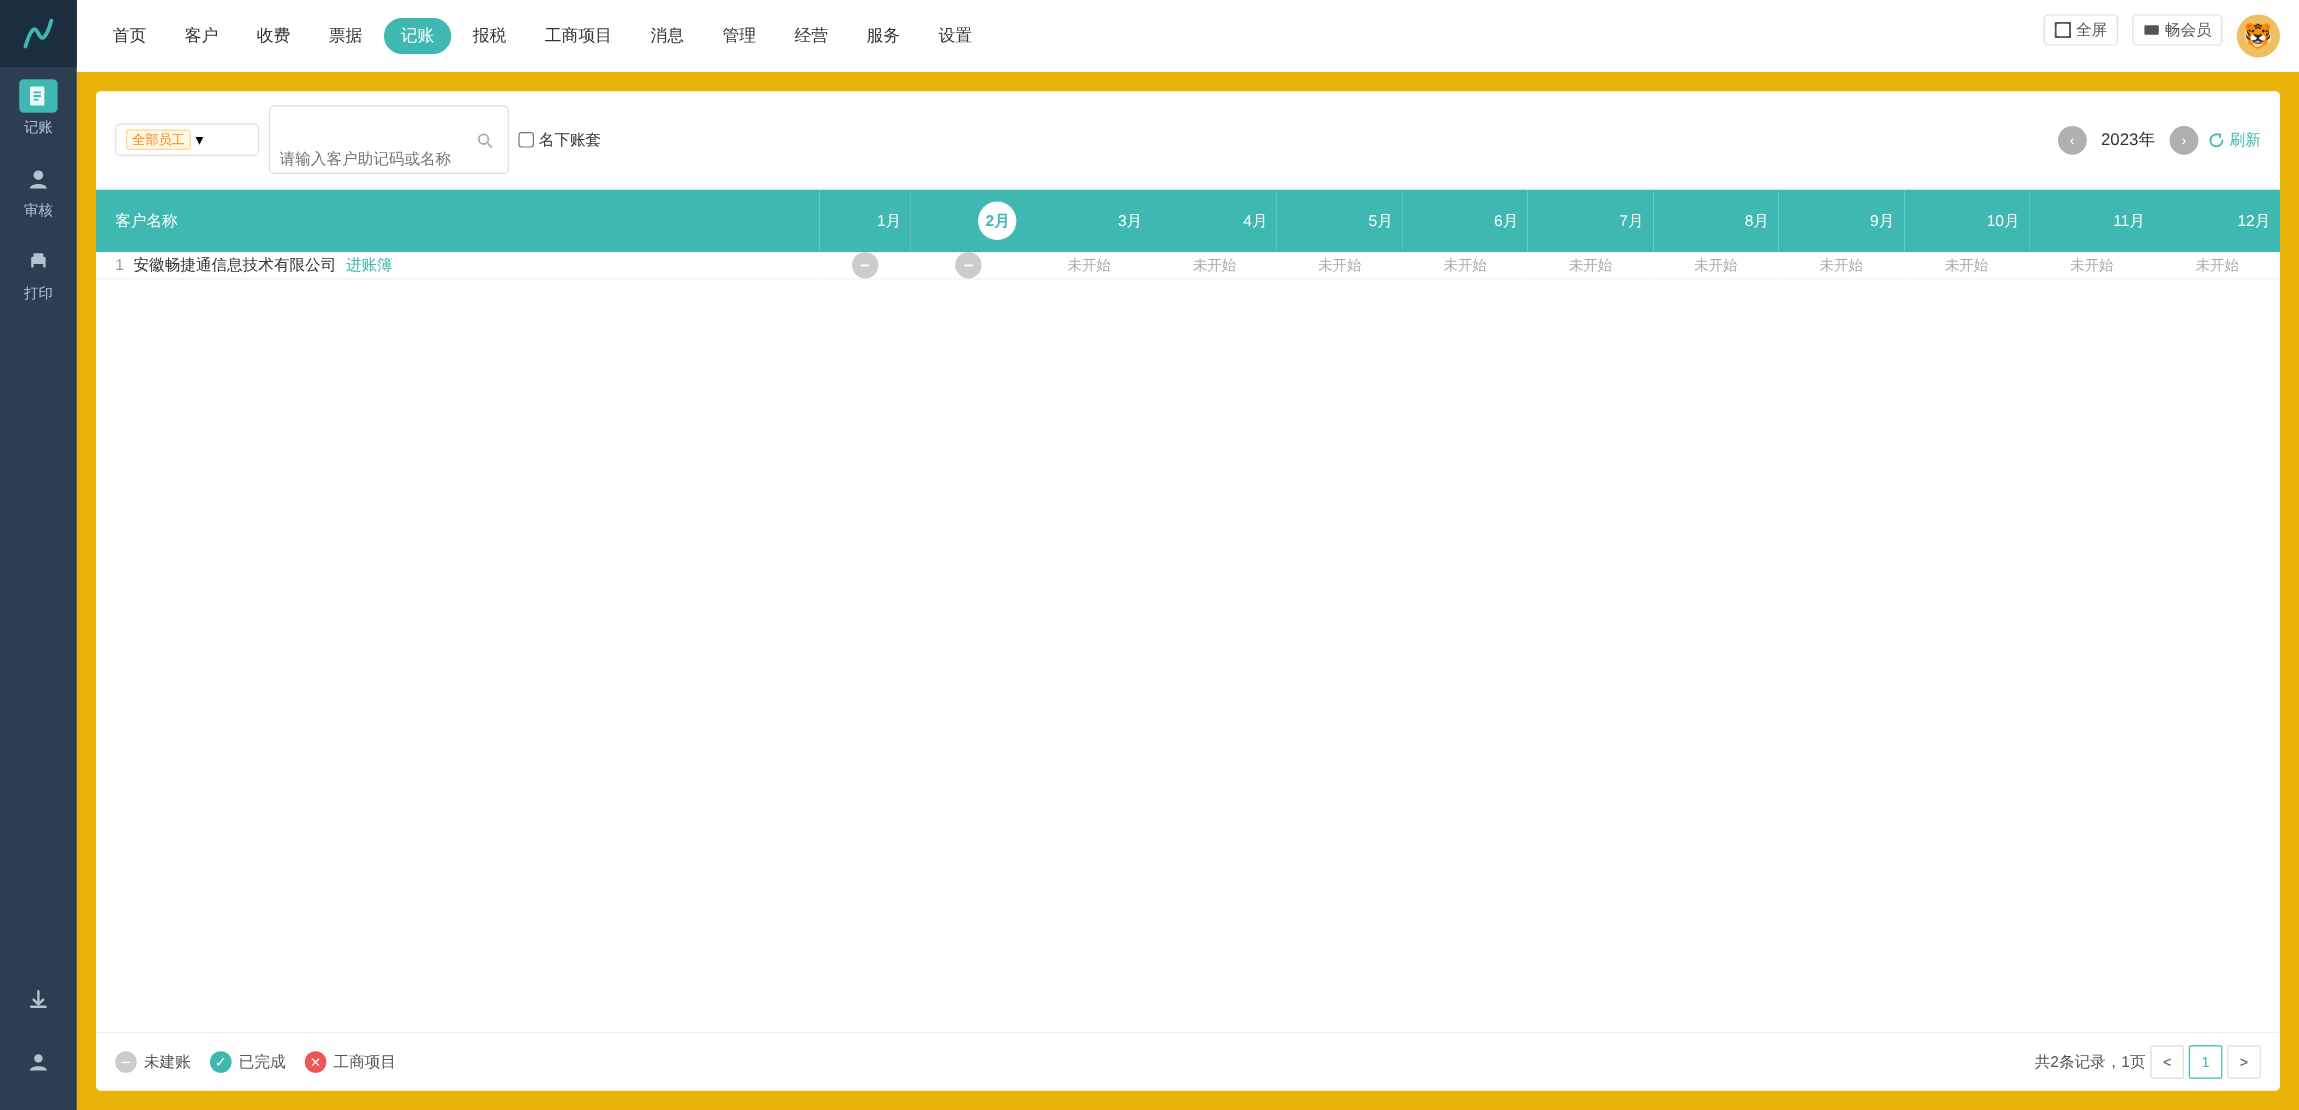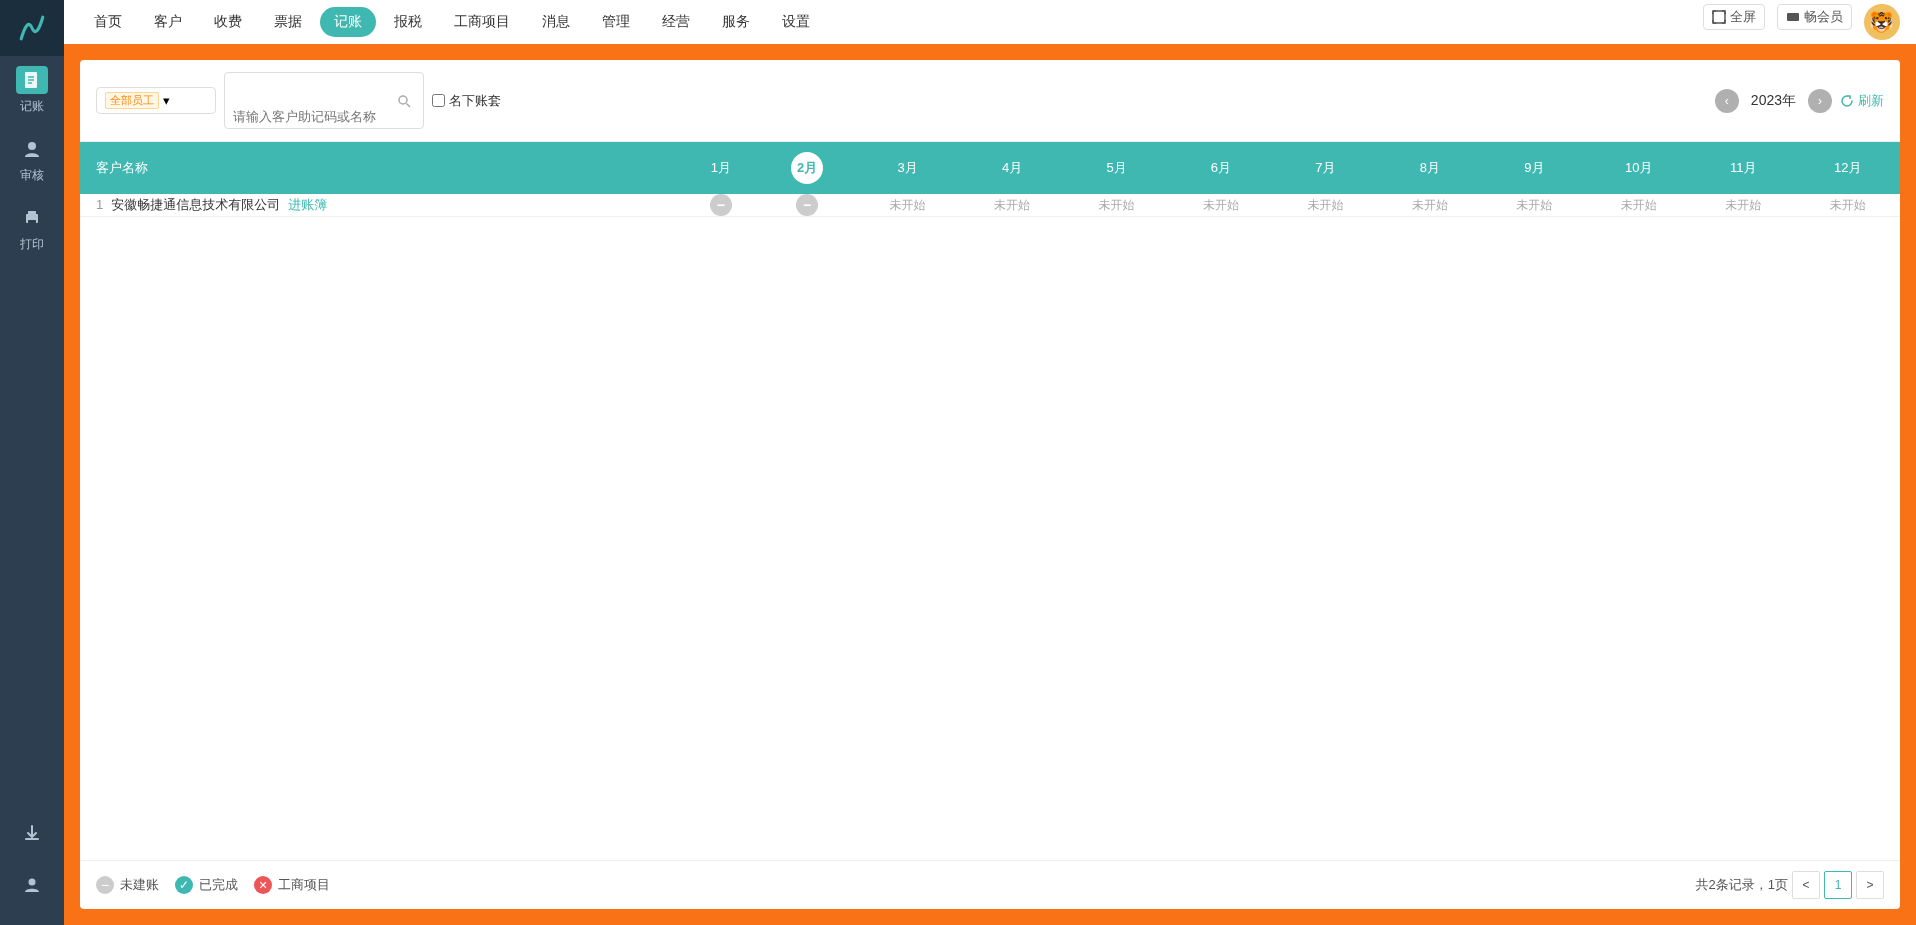--- a/index.html
+++ b/index.html
@@ -61,21 +61,21 @@
     
     .main-area {
       flex: 1;
       display: flex;
       flex-direction: column;
       overflow: hidden;
     }
 
     
     .topbar {
-      height: 44px;
+      height: 60px;
       background: #ffffff;
       display: flex;
       align-items: center;
       padding: 0 16px;
       box-shadow: 0 1px 4px rgba(0,0,0,0.1);
       flex-shrink: 0;
       gap: 0;
     }
     .topbar-nav {
       display: flex;
@@ -125,21 +125,21 @@
       font-size: 20px;
     }
 
     
     .page-content {
       flex: 1;
       overflow: hidden;
       padding: 16px;
       display: flex;
       flex-direction: column;
-      background: #f97316;
+      background: #eab308;
     }
 
     .card {
       background: white;
       border-radius: 4px;
       flex: 1;
       display: flex;
       flex-direction: column;
       overflow: hidden;
     }
@@ -238,21 +238,21 @@
       border-collapse: collapse;
       font-size: 13px;
     }
     thead tr {
       background: #3eb8b0;
       color: white;
       border-radius: 25px;
     }
     thead th {
       padding: 10px 8px;
-      text-align: center;
+      text-align: right;
       font-weight: normal;
       white-space: nowrap;
     }
     thead th:first-child {
       text-align: left;
       padding-left: 16px;
       min-width: 300px;
     }
     .month-circle {
       display: inline-flex;

